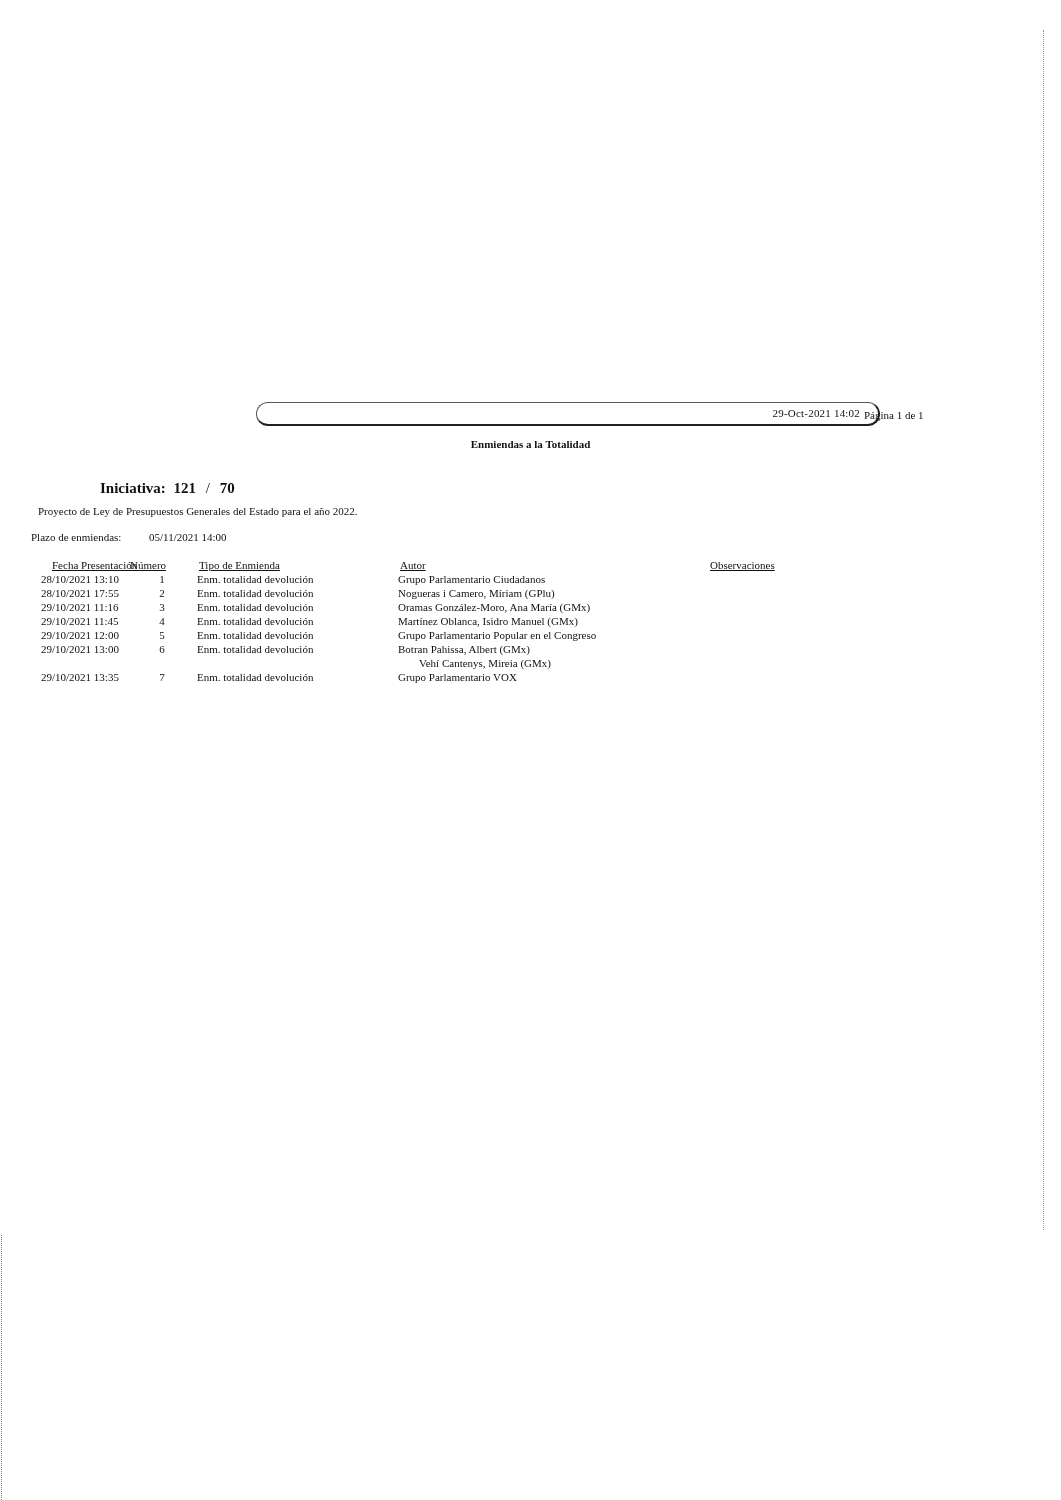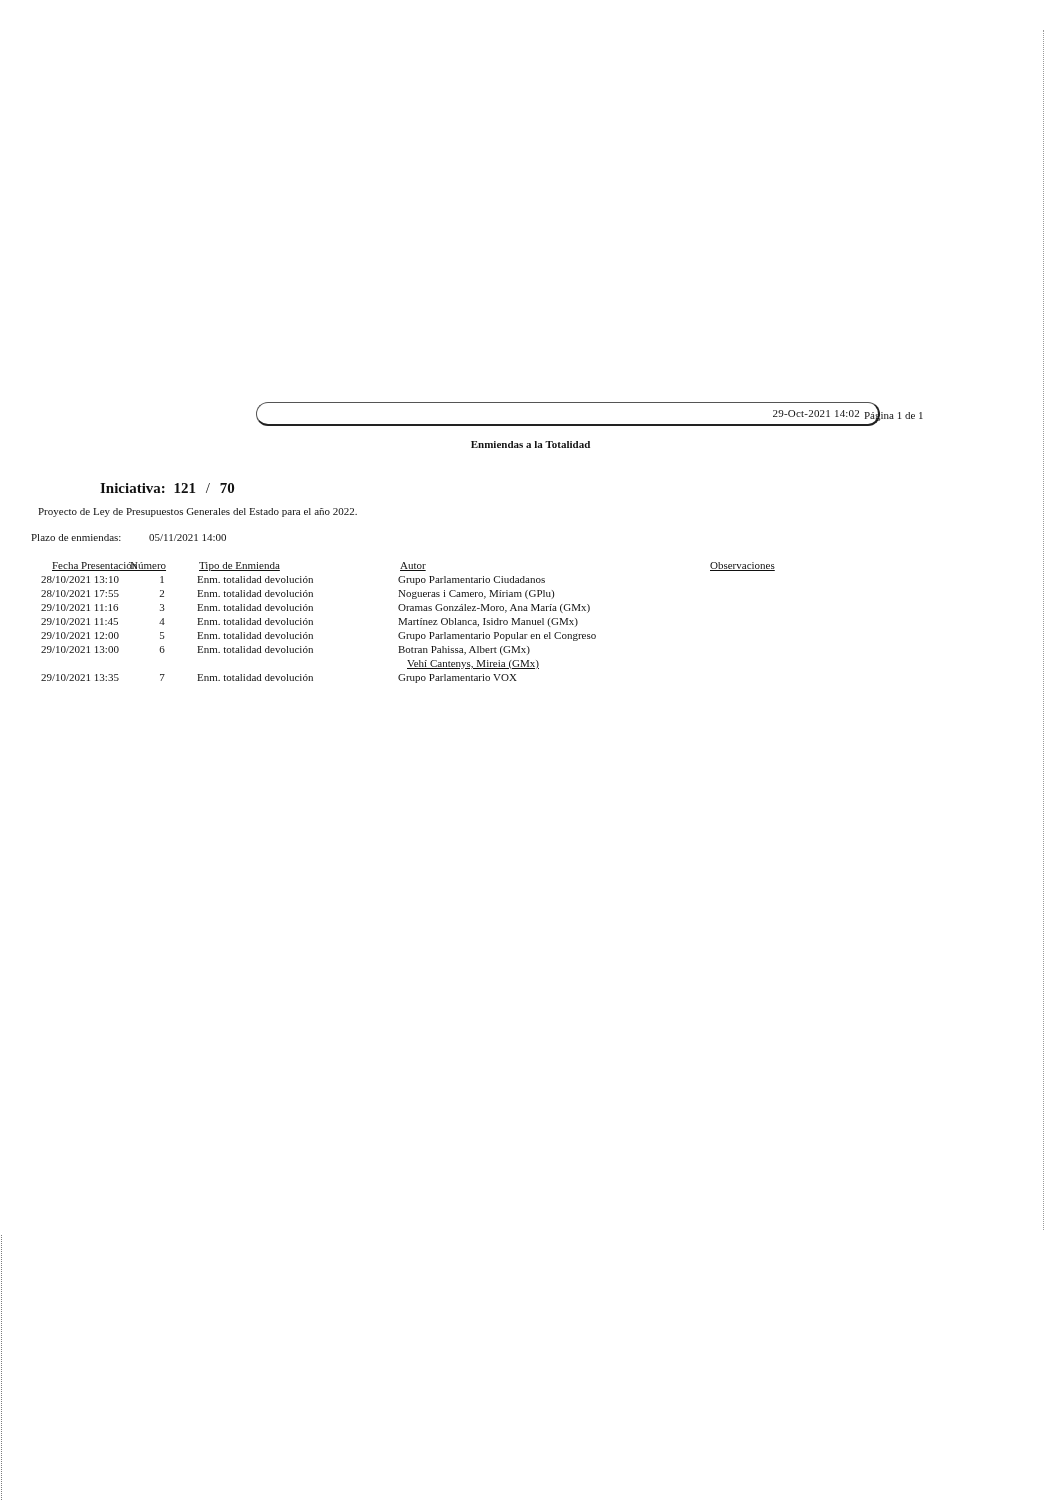--- a/index.html
+++ b/index.html
@@ -105,21 +105,21 @@
     .col-date { left: 52px; }
     .col-num-h { left: 130px; text-align: center; }
     .col-type-h { left: 199px; }
     .col-author-h { left: 400px; }
     .col-obs-h { left: 710px; }
 
     .row .c-date { left: 41px; }
     .row .c-num { left: 155px; width: 14px; text-align: center; }
     .row .c-type { left: 197px; }
     .row .c-author { left: 398px; }
-    .row .c-author2 { left: 407px; text-decoration: underline; }
+    .row .c-author2 { left: 419px; }
   </style>
 </head>
 <body>
 
 <div class="scan-edge-right"></div>
 <div class="scan-edge-left"></div>
 
 <div class="header-box">
   <span class="header-date">29-Oct-2021  14:02</span>
 </div>

